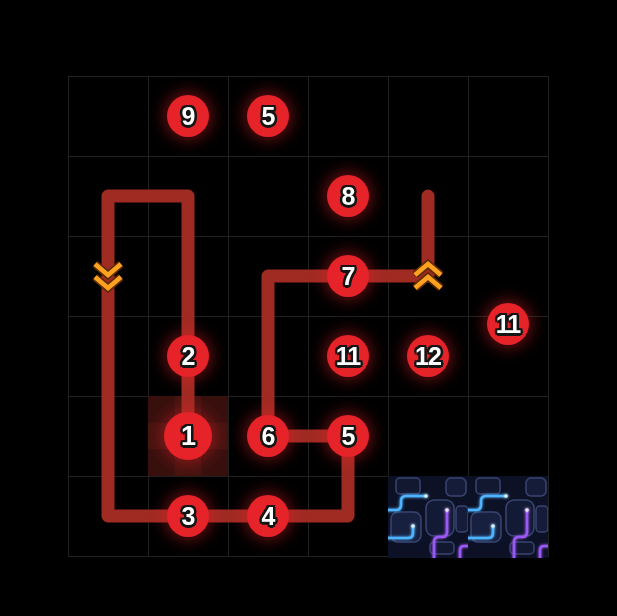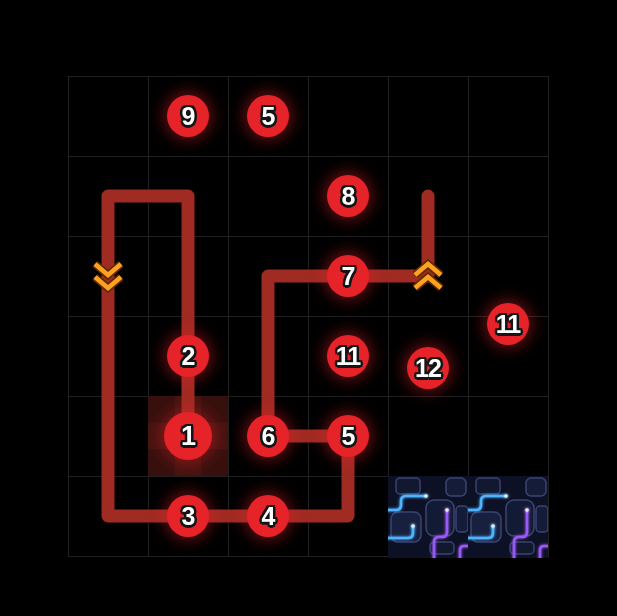--- a/index.html
+++ b/index.html
@@ -154,19 +154,19 @@
     </div>
     <div class="node" style="left: 188px; top: 116px; width: 42px; height: 42px;">
       <span class="node-label">9</span>
     </div>
     <div class="node" style="left: 268px; top: 116px; width: 42px; height: 42px;">
       <span class="node-label">5</span>
     </div>
     <div class="node" style="left: 508px; top: 292px; width: 42px; height: 42px; margin-top: 32px;">
       <span class="node-label">11</span>
     </div>
-    <div class="node" style="left: 428px; top: 368px; width: 42px; height: 42px;">
+    <div class="node" style="left: 428px; top: 356px; width: 42px; height: 42px;">
       <span class="node-label">12</span>
     </div>
     <div class="node" style="left: 348px; top: 356px; width: 42px; height: 42px;">
       <span class="node-label">11</span>
     </div>
   </div>
 
 </body></html>

